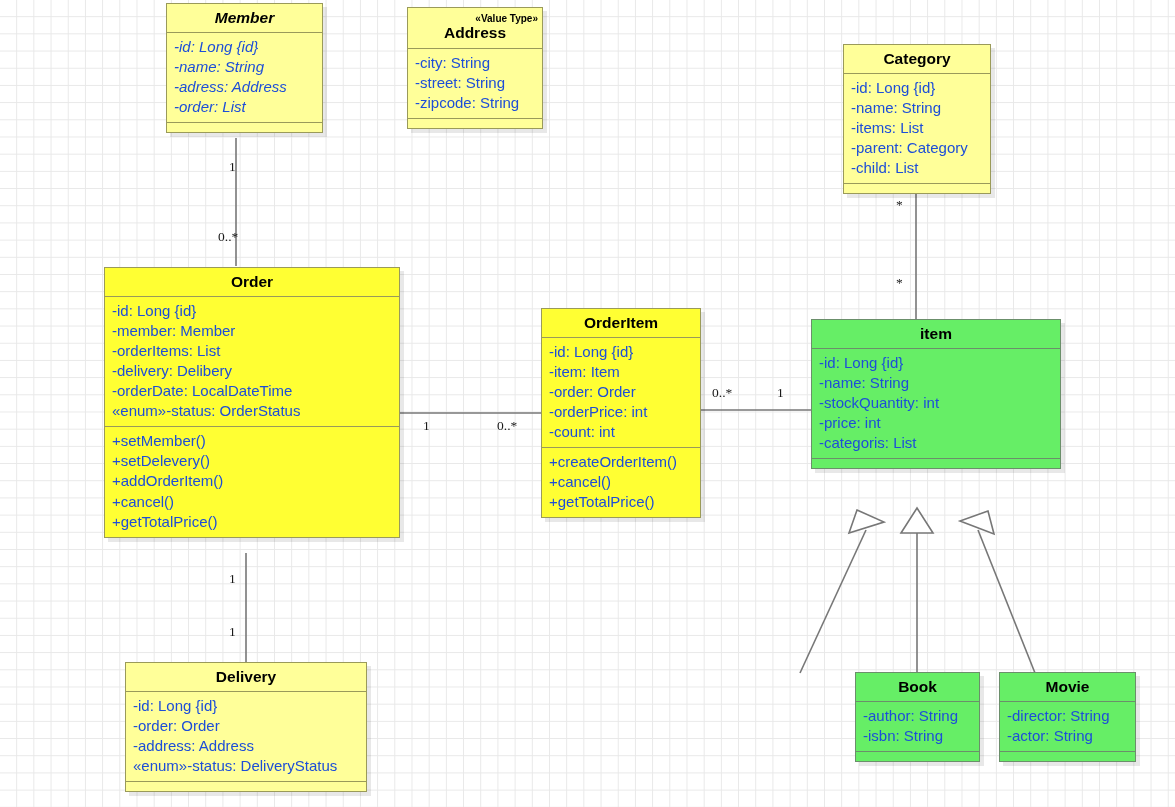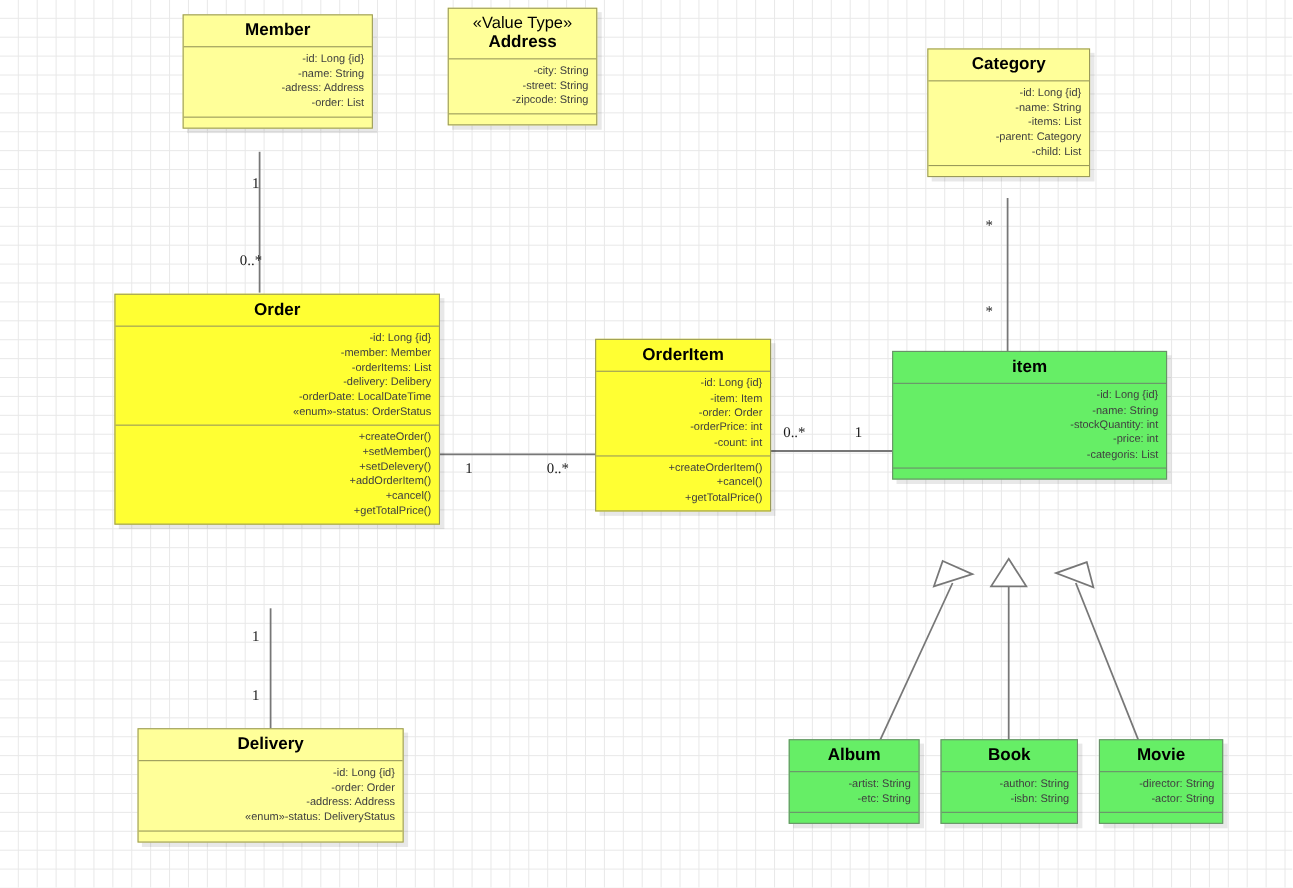--- a/index.html
+++ b/index.html
@@ -33,28 +33,27 @@
   .uml .hdr {
     text-align: center;
     font-weight: bold;
     font-size: 15.5px;
     color: #000;
     padding: 5px 4px 6px;
     line-height: 1.12;
     border-bottom: 1.5px solid #9a9a5a;
   }
   .uml.green .hdr { border-bottom-color: #6b8f6b; }
-  .uml .hdr .stereo { display: block; font-weight: normal; font-size: 15px; }
+  .uml .hdr .stereo { display: block; font-weight: bold; font-size: 10px; text-align: right; }
   .uml .sec {
     padding: 4px 7px 5px;
-    font-size: 10px;
-    color: #404040;
+    font-size: 15px;
+    color: #1d4ed8;
     line-height: 1.335;
     border-bottom: 1.5px solid #9a9a5a;
-    text-align: right;
   }
   .uml.green .sec { border-bottom-color: #6b8f6b; }
   .uml .sec:last-child { border-bottom: none; }
   .uml .sec.empty { min-height: 9px; padding: 0; }
   .uml .row { white-space: nowrap; }
 
   
   .fill-pale  { background: #ffff99; }
   .fill-bright{ background: #ffff33; }
   .fill-green { background: #66ee66; }
@@ -91,21 +90,21 @@
       <line x1="917" y1="673" x2="917" y2="530"></line>
       <line x1="1035" y1="673" x2="978" y2="530"></line>
     </g>
     <g stroke="#777777" stroke-width="1.6" fill="#ffffff">
       <polygon points="857,510 884,522 849,533"></polygon>
       <polygon points="917,508 933,533 901,533"></polygon>
       <polygon points="988,511 960,521 994,534"></polygon>
     </g>
   </svg>
 
-  <div class="uml fill-pale" style="left:166px; top:13px; width:173px;">
+  <div class="uml fill-pale" style="left:166px; top:3px; width:157px;font-style:italic;">
     <div class="hdr">
       <span>Member</span>
     </div>
     <div class="sec">
       <div class="row">-id: Long {id}</div>
       <div class="row">-name: String</div>
       <div class="row">-adress: Address</div>
       <div class="row">-order: List</div>
     </div>
     <div class="sec empty"></div>
@@ -144,21 +143,20 @@
     </div>
     <div class="sec">
       <div class="row">-id: Long {id}</div>
       <div class="row">-member: Member</div>
       <div class="row">-orderItems: List</div>
       <div class="row">-delivery: Delibery</div>
       <div class="row">-orderDate: LocalDateTime</div>
       <div class="row">«enum»-status: OrderStatus</div>
     </div>
     <div class="sec">
-      <div class="row">+createOrder()</div>
       <div class="row">+setMember()</div>
       <div class="row">+setDelevery()</div>
       <div class="row">+addOrderItem()</div>
       <div class="row">+cancel()</div>
       <div class="row">+getTotalPrice()</div>
     </div>
   </div>
 
   <div class="uml fill-bright" style="left:541px; top:308px; width:160px;">
     <div class="hdr">
@@ -199,43 +197,33 @@
     </div>
     <div class="sec">
       <div class="row">-id: Long {id}</div>
       <div class="row">-order: Order</div>
       <div class="row">-address: Address</div>
       <div class="row">«enum»-status: DeliveryStatus</div>
     </div>
     <div class="sec empty"></div>
   </div>
 
-  <div class="uml green fill-green" style="left:717px; top:672px; width:119px;">
-    <div class="hdr">
-      <span>Album</span>
-    </div>
-    <div class="sec">
-      <div class="row">-artist: String</div>
-      <div class="row">-etc: String</div>
-    </div>
-    <div class="sec empty"></div>
-  </div>
 
   <div class="uml green fill-green" style="left:855px; top:672px; width:125px;">
     <div class="hdr">
       <span>Book</span>
     </div>
     <div class="sec">
       <div class="row">-author: String</div>
       <div class="row">-isbn: String</div>
     </div>
     <div class="sec empty"></div>
   </div>
 
-  <div class="uml green fill-green" style="left:999px; top:672px; width:113px;">
+  <div class="uml green fill-green" style="left:999px; top:672px; width:137px;">
     <div class="hdr">
       <span>Movie</span>
     </div>
     <div class="sec">
       <div class="row">-director: String</div>
       <div class="row">-actor: String</div>
     </div>
     <div class="sec empty"></div>
   </div>
 

